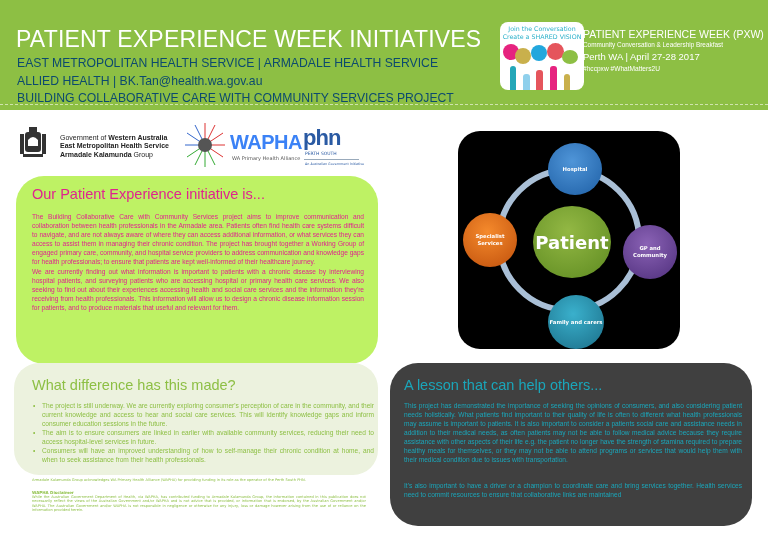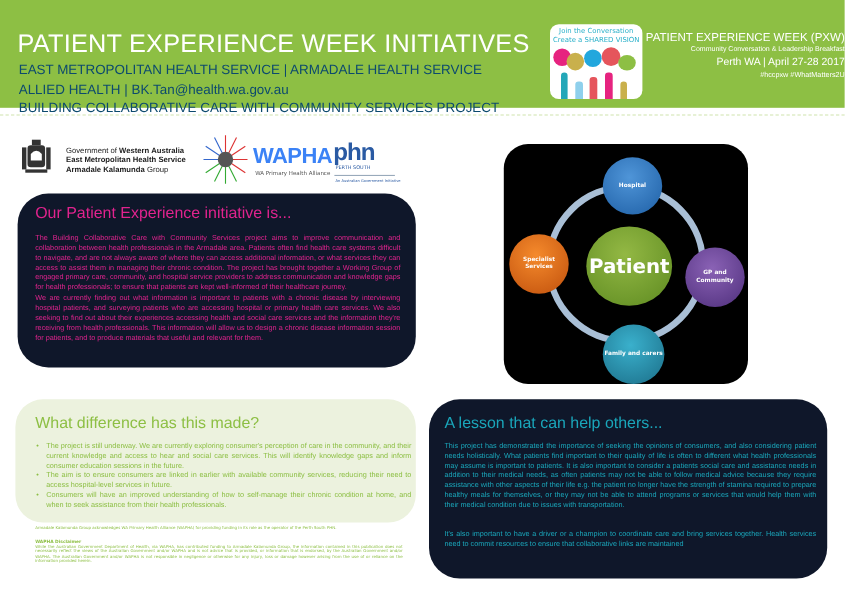--- a/index.html
+++ b/index.html
@@ -1,55 +1,55 @@
 <!DOCTYPE html>
 <html><head>
 <meta charset="utf-8">
 <style>
   * { box-sizing: border-box; margin: 0; padding: 0; }
   html, body { width: 768px; height: 543px; overflow: hidden; background: #ffffff; }
   body { font-family: "DejaVu Sans", sans-serif; position: relative; }
 
   
-  .header { position: absolute; left: 0; top: 0; width: 768px; height: 98px; background: #8dbf44; }
+  .header { position: absolute; left: 0; top: 0; width: 768px; height: 110px; background: #8dbf44; }
   .header .dash { position: absolute; left: 0; right: 0; top: 104px; border-top: 1px dashed #cfe3ad; }
   .title { position: absolute; left: 16px; top: 26px; font-size: 23px; color: #fff; letter-spacing: 0.2px; white-space: nowrap; font-family: "Liberation Sans", sans-serif; }
   .subline { position: absolute; left: 17px; color: #0c4a6e; font-size: 12.2px; white-space: nowrap; font-family: "Liberation Sans", sans-serif; }
   .sub1 { top: 56px; } .sub2 { top: 74px; } .sub3 { top: 91px; }
 
   .badge { position: absolute; left: 500px; top: 22px; width: 84px; height: 68px; background: #fff; border-radius: 8px; overflow: hidden; }
   .badge .bt { position: absolute; left: 0; width: 84px; text-align: center; font-size: 6.3px; color: #29b0c9; white-space: nowrap; }
   .badge .bt1 { top: 3px; } .badge .bt2 { top: 11px; }
   .bubble { position: absolute; border-radius: 50%; }
   .person { position: absolute; border-radius: 3px 3px 0 0; }
 
-  .pxw { position: absolute; left: 583px; top: 28px; width: 185px; text-align: right; color: #fff; font-family: "Liberation Sans", sans-serif; }
+  .pxw { position: absolute; left: 583px; top: 28px; width: 185px; text-align: left; color: #fff; font-family: "Liberation Sans", sans-serif; }
   .pxw .p1 { font-size: 10.5px; white-space: nowrap; }
   .pxw .p2 { font-size: 6.4px; margin-top: 1px; white-space: nowrap; }
   .pxw .p3 { font-size: 9.5px; margin-top: 3px; white-space: nowrap; }
   .pxw .p4 { font-size: 6.6px; margin-top: 3px; white-space: nowrap; }
 
   
   .logos { position: absolute; left: 18px; top: 121px; height: 45px; width: 340px; }
   .crest { position: absolute; left: 0; top: 5px; width: 30px; height: 34px; }
   .gov { position: absolute; left: 42px; top: 13px; font-size: 7px; line-height: 8.4px; color: #222; white-space: nowrap; font-family: "Liberation Sans", sans-serif; }
   .gov b { font-weight: bold; }
   .wapha-star { position: absolute; left: 165px; top: 0px; width: 44px; height: 48px; }
   .wapha { position: absolute; left: 212px; top: 10px; font-size: 20px; font-weight: bold; color: #3b82f6; letter-spacing: -0.5px; font-family: "Liberation Sans", sans-serif; }
   .wapha-sub { position: absolute; left: 214px; top: 34px; font-size: 5px; color: #555; white-space: nowrap; }
   .phn { position: absolute; left: 285px; top: 4px; font-size: 22px; font-weight: bold; color: #2a5aa3; font-family: "Liberation Sans", sans-serif; letter-spacing: -1px; }
   .phn-sub { position: absolute; left: 287px; top: 30px; font-size: 4.5px; color: #2a5aa3; white-space: nowrap; }
   .phn-line { position: absolute; left: 286px; top: 38px; width: 55px; border-top: 1px solid #9ab; }
   .phn-tag { position: absolute; left: 287px; top: 41px; font-size: 3.3px; color: #2a5aa3; white-space: nowrap; }
 
   
   .box { position: absolute; border-radius: 28px; }
-  .pink { left: 16px; top: 176px; width: 362px; height: 158px; background: #0f172a; }
+  .pink { left: 16px; top: 176px; width: 362px; height: 188px; background: #bef264; }
   .green { left: 14px; top: 363px; width: 364px; height: 112px; background: #ecf2de; border-radius: 25px; }
-  .blue { left: 390px; top: 363px; width: 362px; height: 163px; background: #0f172a; }
+  .blue { left: 390px; top: 363px; width: 362px; height: 163px; background: #404040; }
   .box h2 { position: absolute; left: 16px; top: 10px; font-weight: normal; font-size: 14.5px; white-space: nowrap; font-family: "Liberation Sans", sans-serif; }
   .pink h2 { color: #e0238e; }
   .green h2 { color: #8dbf44; left: 18px; top: 14px; }
   .blue h2 { color: #1aa6ba; left: 14px; top: 14px; }
   .box p, .box ul { position: absolute; font-size: 6.6px; line-height: 9px; text-align: justify; font-family: "Liberation Sans", sans-serif; }
   .pink p { left: 16px; width: 332px; color: #e0238e; }
   .pink .pp1 { top: 36px; }
   .pink .pp2 { top: 91px; }
   .green ul { left: 18px; top: 38px; width: 342px; color: #8dbf44; list-style: none; }
   .green li { position: relative; padding-left: 10px; }

